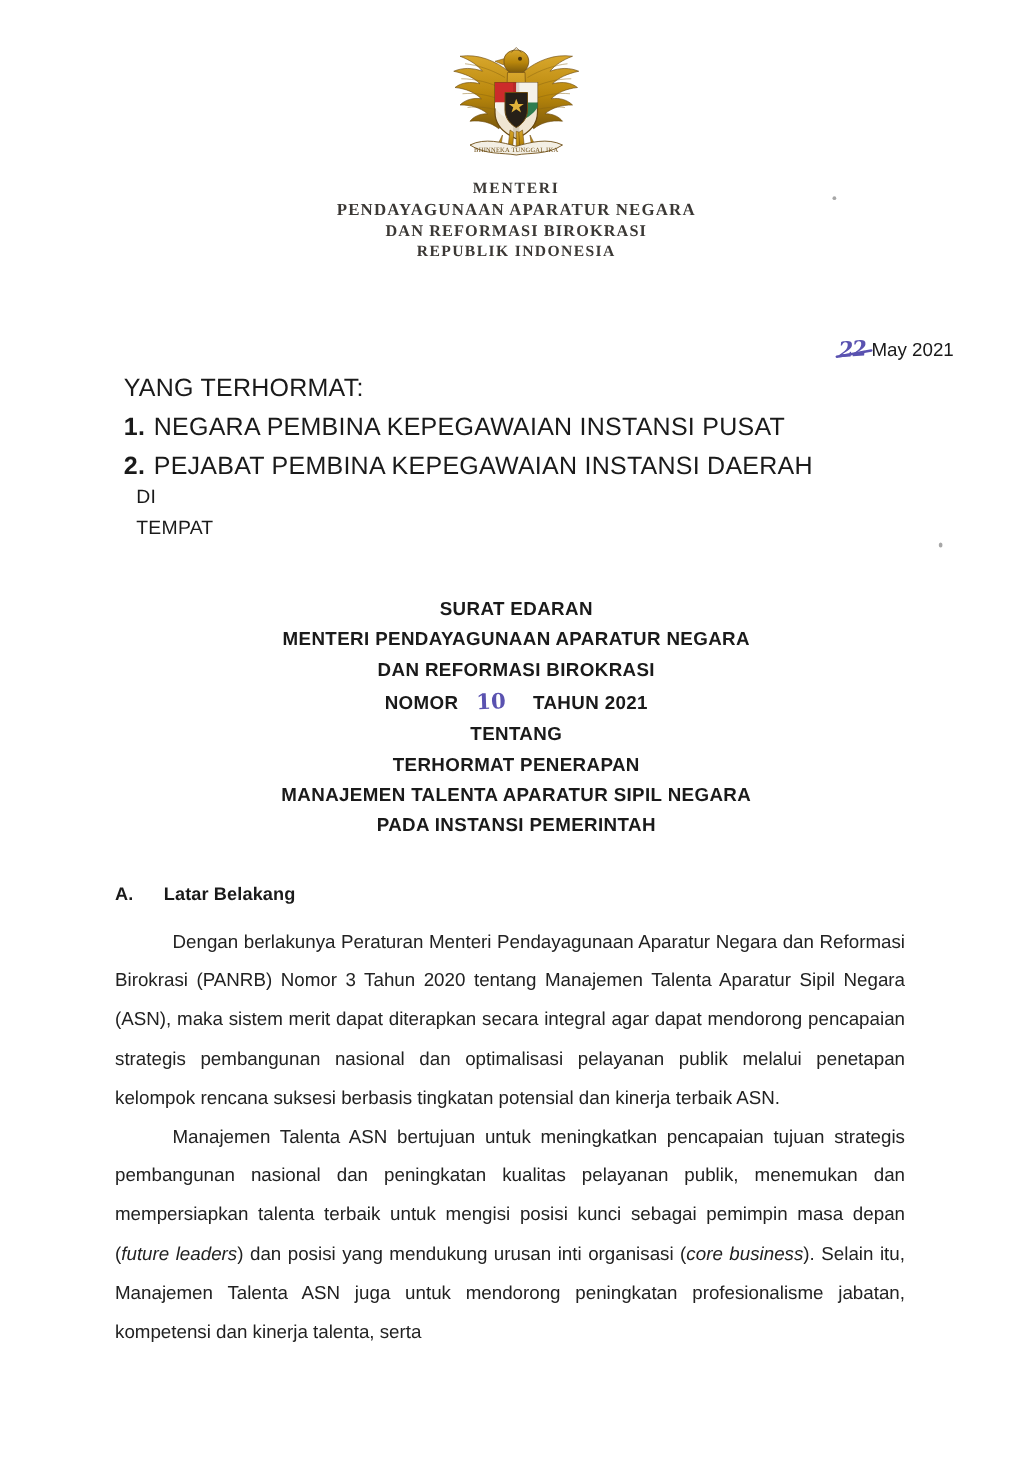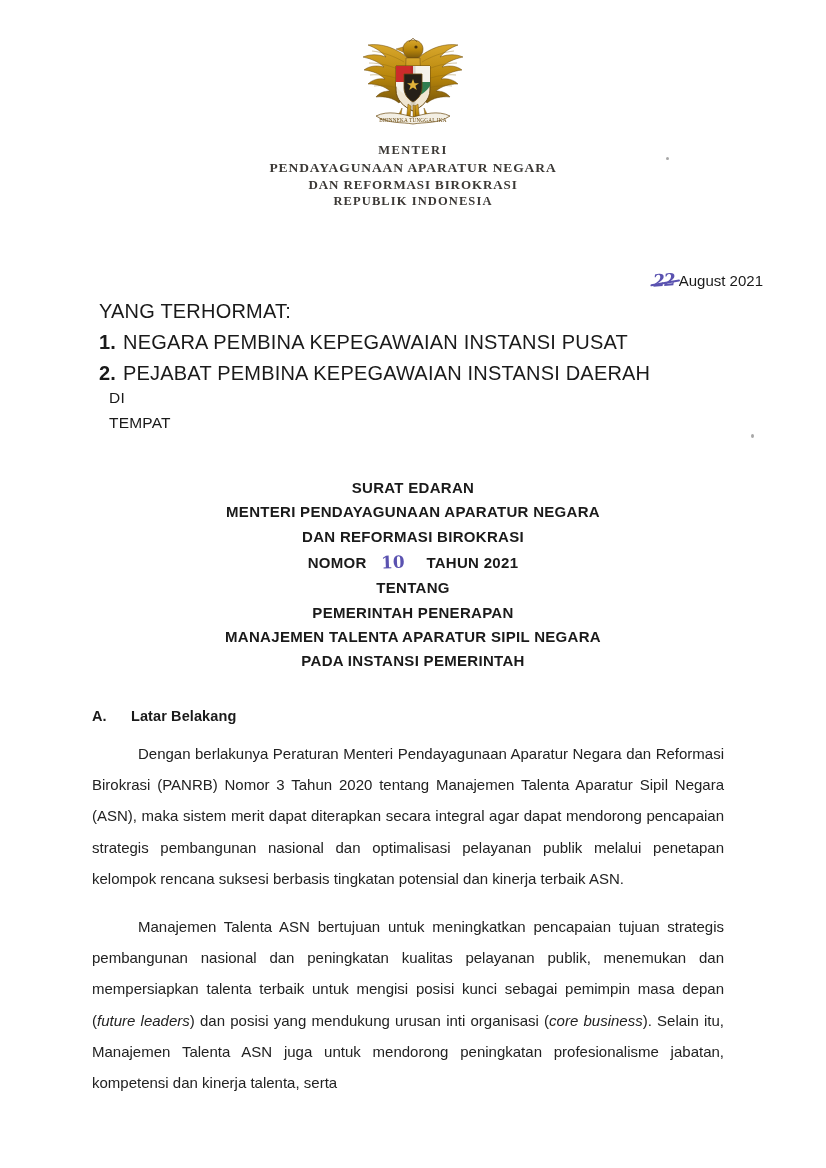--- a/index.html
+++ b/index.html
@@ -142,21 +142,21 @@
   }
   .section-letter { width: 39px; flex: none; }
   .body-par {
     font-size: 15px;
     line-height: 2.08;
     text-align: justify;
     text-indent: 46px;
     margin: 0;
     color: #222222;
   }
-  .body-par + .body-par { margin-top: 17px; }
+  .body-par + .body-par { margin-top: 0; }
   .body-par i { font-style: italic; }
 
   
   .speck {
     position: absolute;
     background: #8a8a8a;
     border-radius: 50%;
     opacity: 0.75;
   }
 </style>
@@ -237,21 +237,21 @@
 
     <div class="letterhead-lines">
       <div class="lh-1">MENTERI</div>
       <div class="lh-2">PENDAYAGUNAAN APARATUR NEGARA</div>
       <div class="lh-3">DAN REFORMASI BIROKRASI</div>
       <div class="lh-4">REPUBLIK INDONESIA</div>
     </div>
   </div>
 
   <div class="date-line">
-    <span class="handwritten">22</span><span>August 2021</span>
+    <span class="handwritten">22</span><span>May 2021</span>
   </div>
 
   <div class="addressee">
     <div class="addressee-title">YANG TERHORMAT:</div>
     <div class="addressee-row">
       <span class="addressee-num">1.</span>
       <span>NEGARA PEMBINA KEPEGAWAIAN INSTANSI PUSAT</span>
     </div>
     <div class="addressee-row">
       <span class="addressee-num">2.</span>
@@ -267,21 +267,21 @@
   <div class="title-block">
     <div>SURAT EDARAN</div>
     <div>MENTERI PENDAYAGUNAAN APARATUR NEGARA</div>
     <div>DAN REFORMASI BIROKRASI</div>
     <div class="nomor-line">
       <span>NOMOR</span>
       <span class="nomor-hand">10</span>
       <span>TAHUN 2021</span>
     </div>
     <div>TENTANG</div>
-    <div>PEMERINTAH PENERAPAN</div>
+    <div>TERHORMAT PENERAPAN</div>
     <div>MANAJEMEN TALENTA APARATUR SIPIL NEGARA</div>
     <div>PADA INSTANSI PEMERINTAH</div>
   </div>
 
   <div class="section">
     <div class="section-heading">
       <span class="section-letter">A.</span>
       <span>Latar Belakang</span>
     </div>
 

